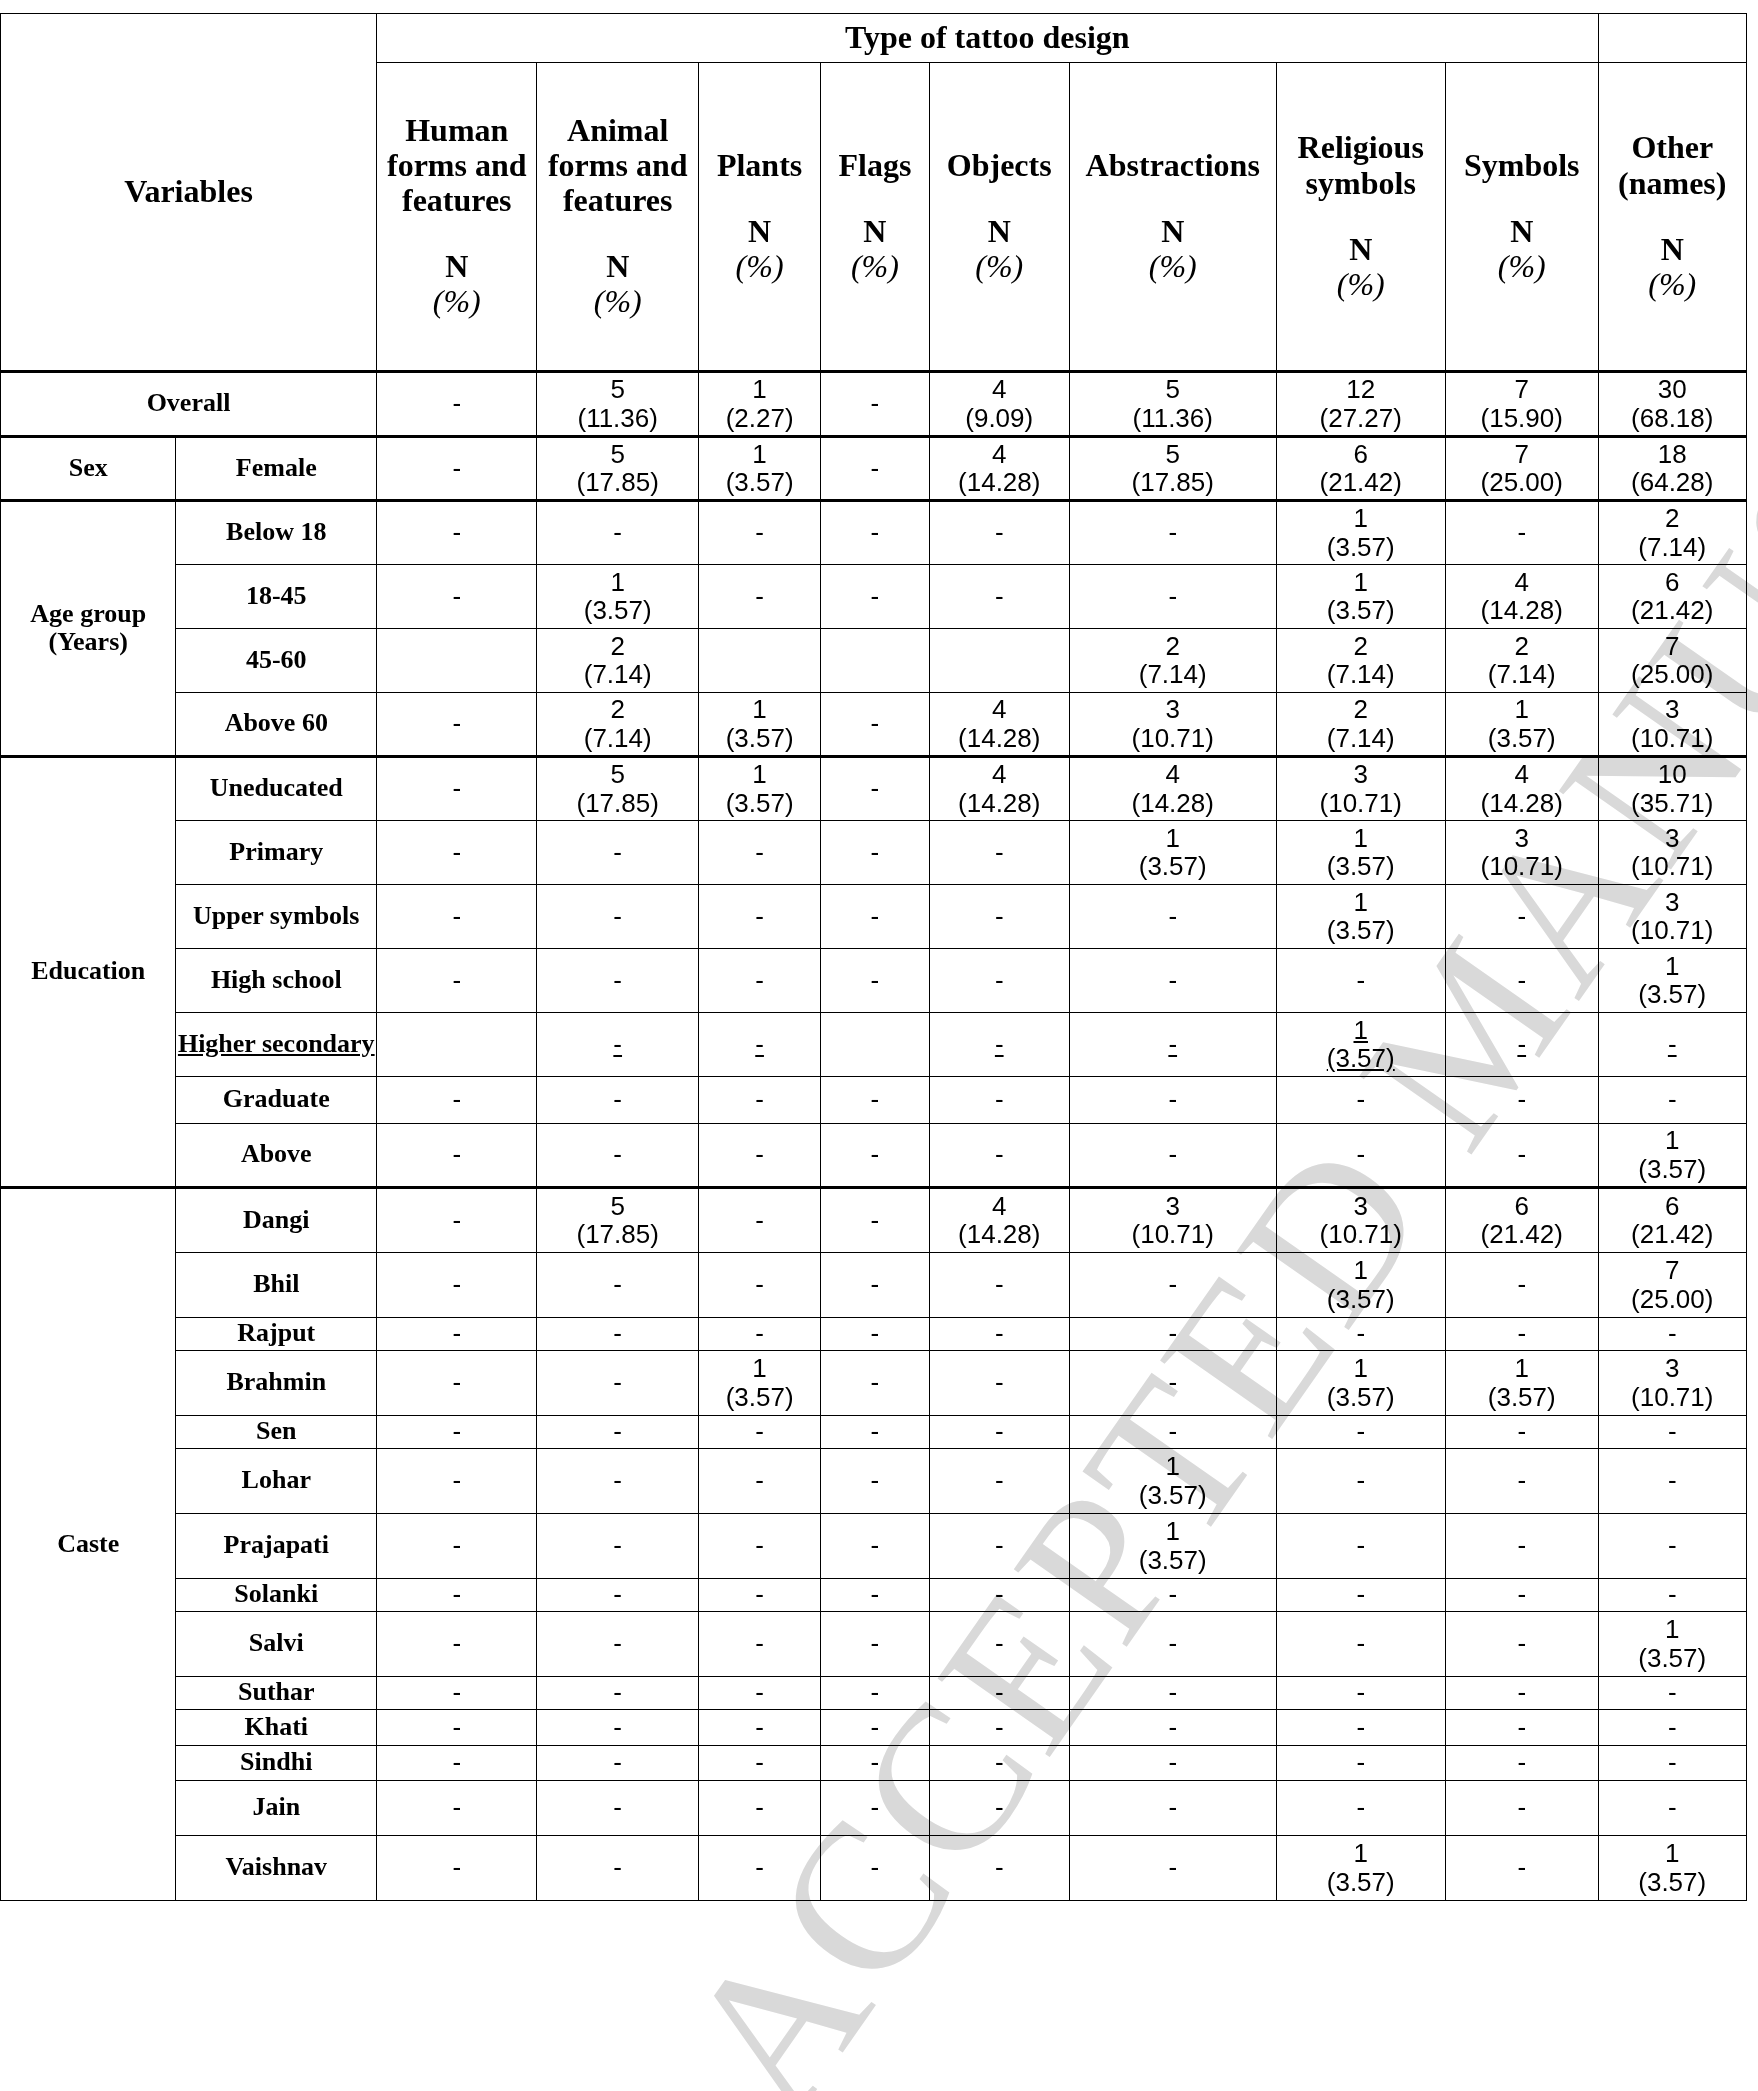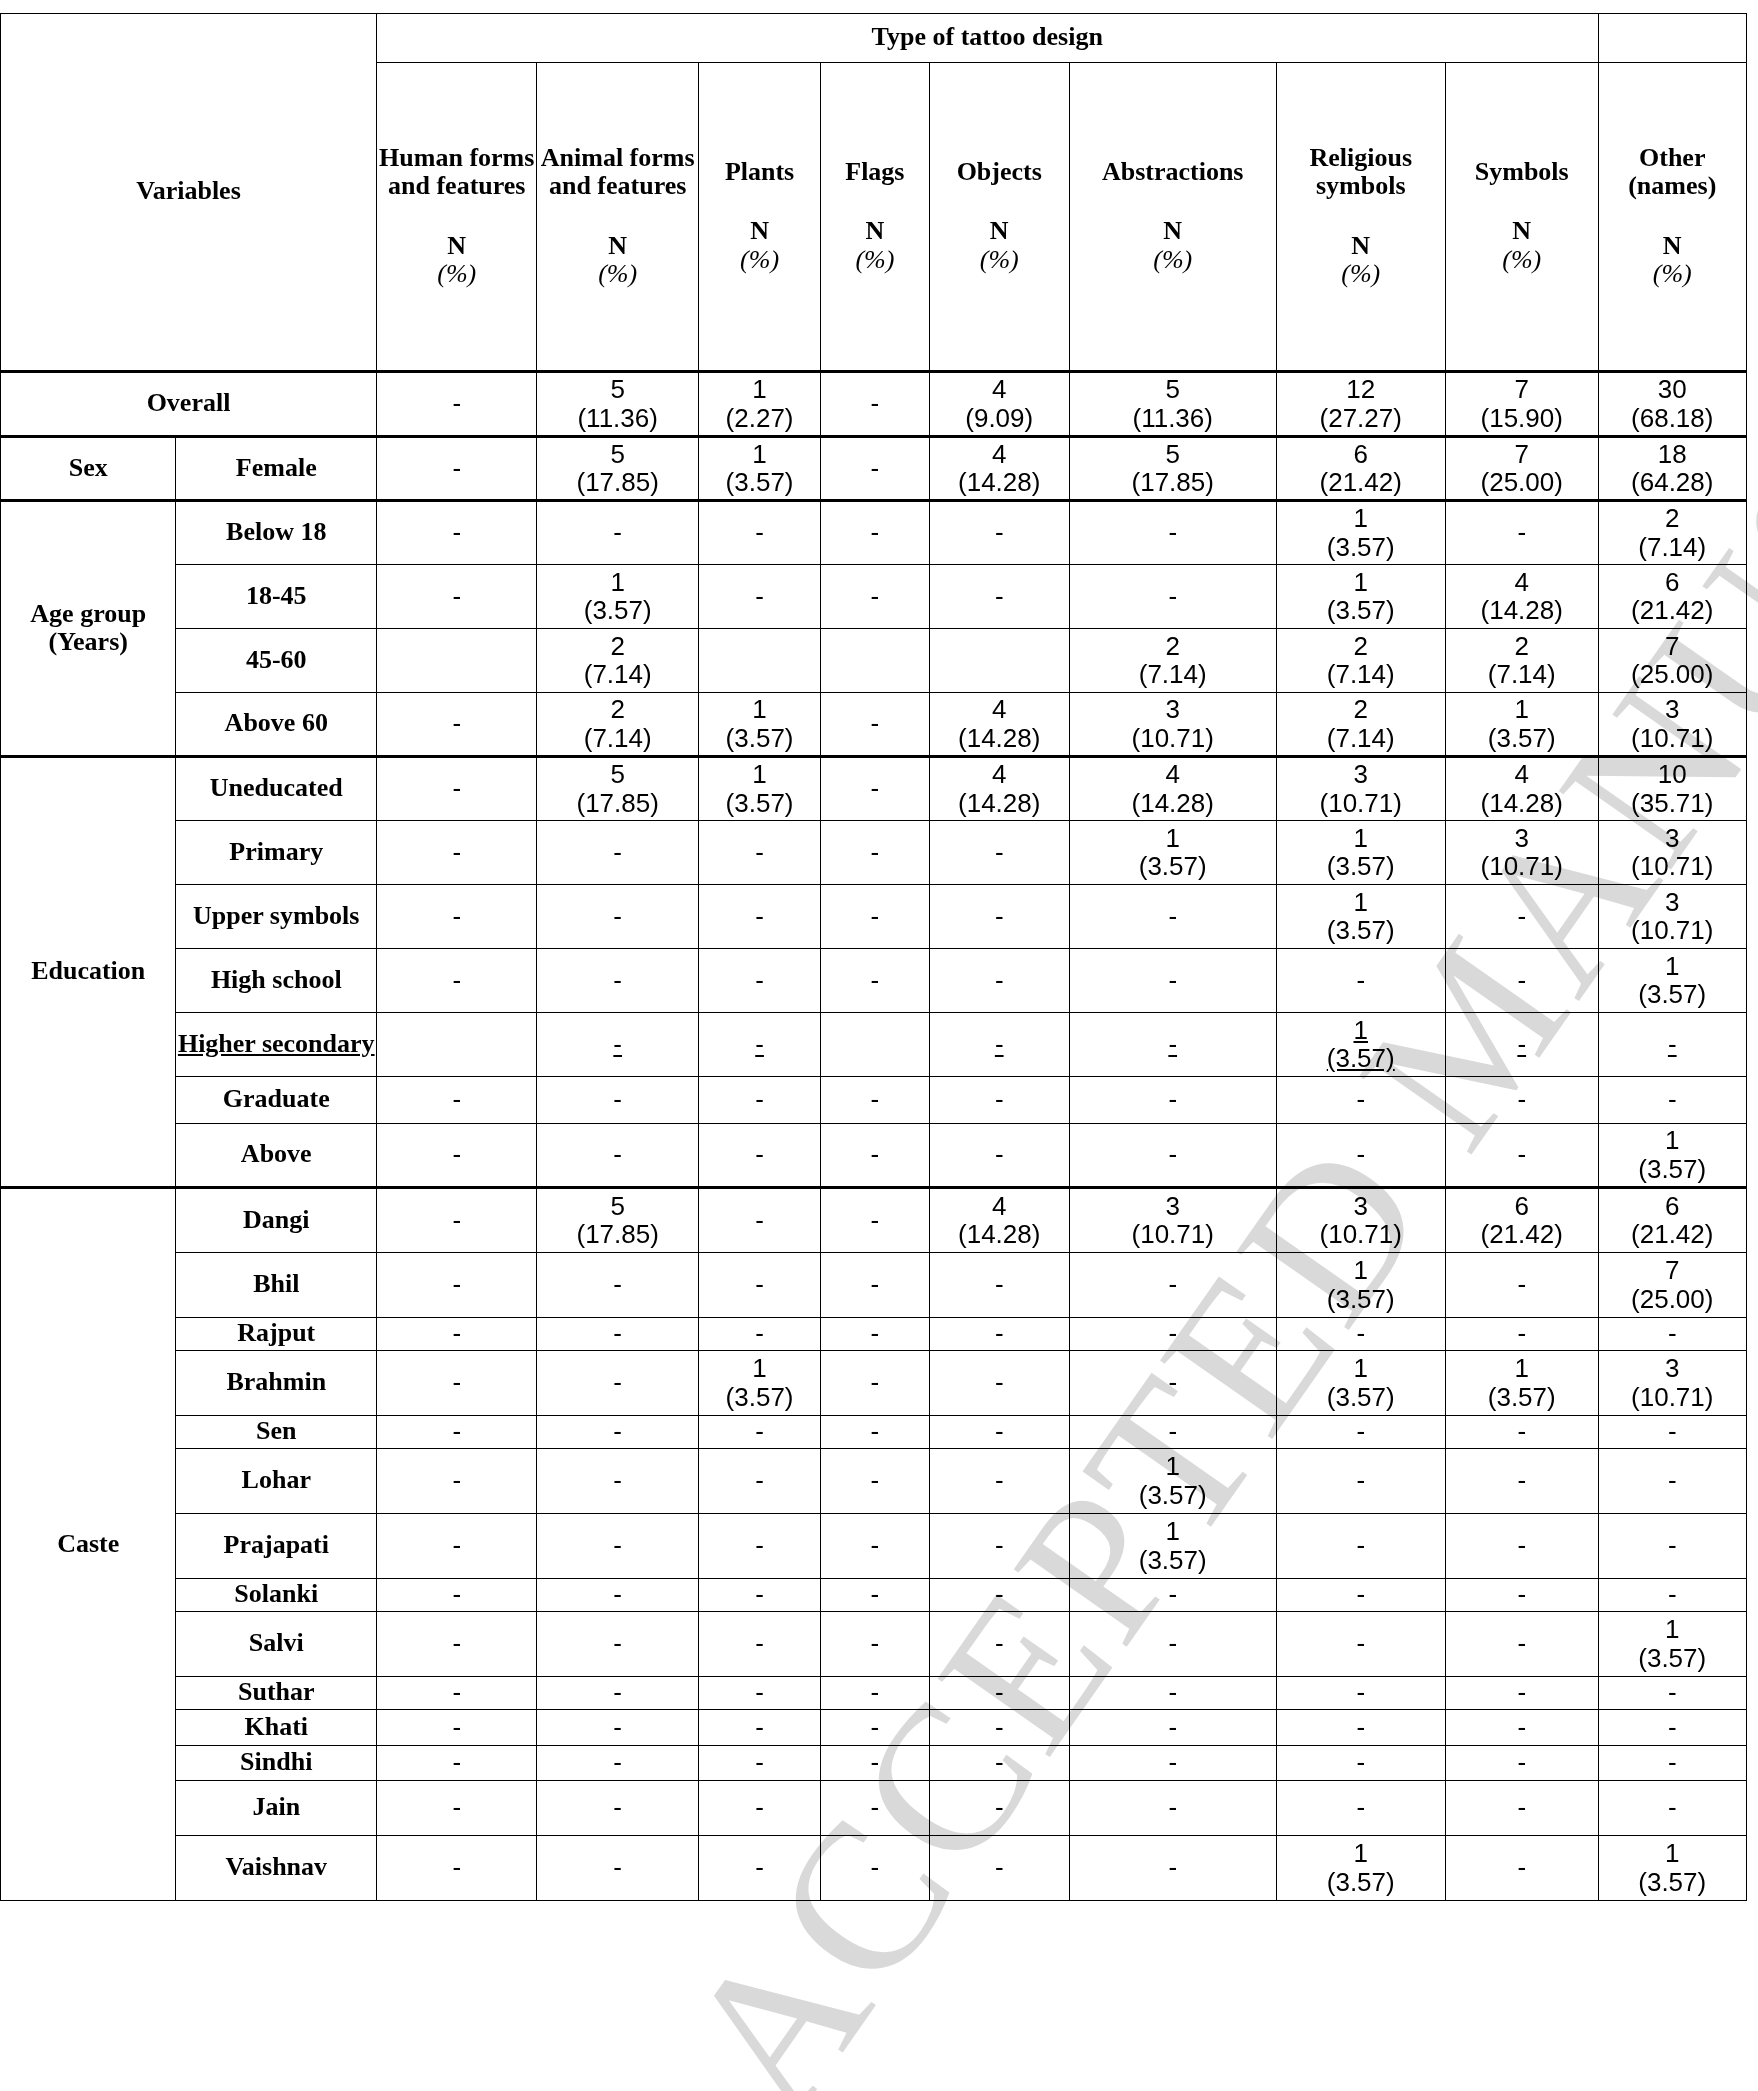--- a/index.html
+++ b/index.html
@@ -1,20 +1,20 @@
 <!DOCTYPE html>
 <html style="font-size:14.5px"><head>
 <meta charset="utf-8">
 <style>
   html, body { margin:0; padding:0; background:#ffffff; }
   body { width:1758px; height:2092px; position:relative; overflow:hidden; font-family:"Liberation Serif", serif; color:#000; }
   .watermark { position:absolute; left:182px; top:909px; font-family:"Liberation Serif", serif; font-size:209px; color:#d9d9d9; transform:rotate(-55deg); transform-origin:center; white-space:nowrap; pointer-events:none; z-index:0; letter-spacing:5.5px; }
   table { position:absolute; left:0; top:12.7px; border-collapse:collapse; width:1747px; table-layout:fixed; z-index:1; background:transparent; }
   td, th { border:1.8px solid #000; text-align:center; vertical-align:middle; padding:0; line-height:1.1; }
-  th { font-weight:bold; font-size:26px; }
+  th { font-weight:bold; font-size:32px; }
   .hdr-top { height:49px; }
   .hdr-cols { height:309px;margin-top:8px; }
   .hdr-cols .colname { display:block; margin-bottom:31px; }
   .hdr-cols .np { display:block; }
   .hdr-cols .pct { font-weight:normal; font-style:italic; }
   td { font-size:26px; font-family:"Liberation Sans Narrow","Liberation Sans", sans-serif; }
   td.lbl { font-family:"Liberation Serif", serif; font-weight:bold; font-size:26px; }
   .cell .n, .cell .p { display:block; }
   .top-border { border-top:3.6px solid #000 !important; }
 </style>

